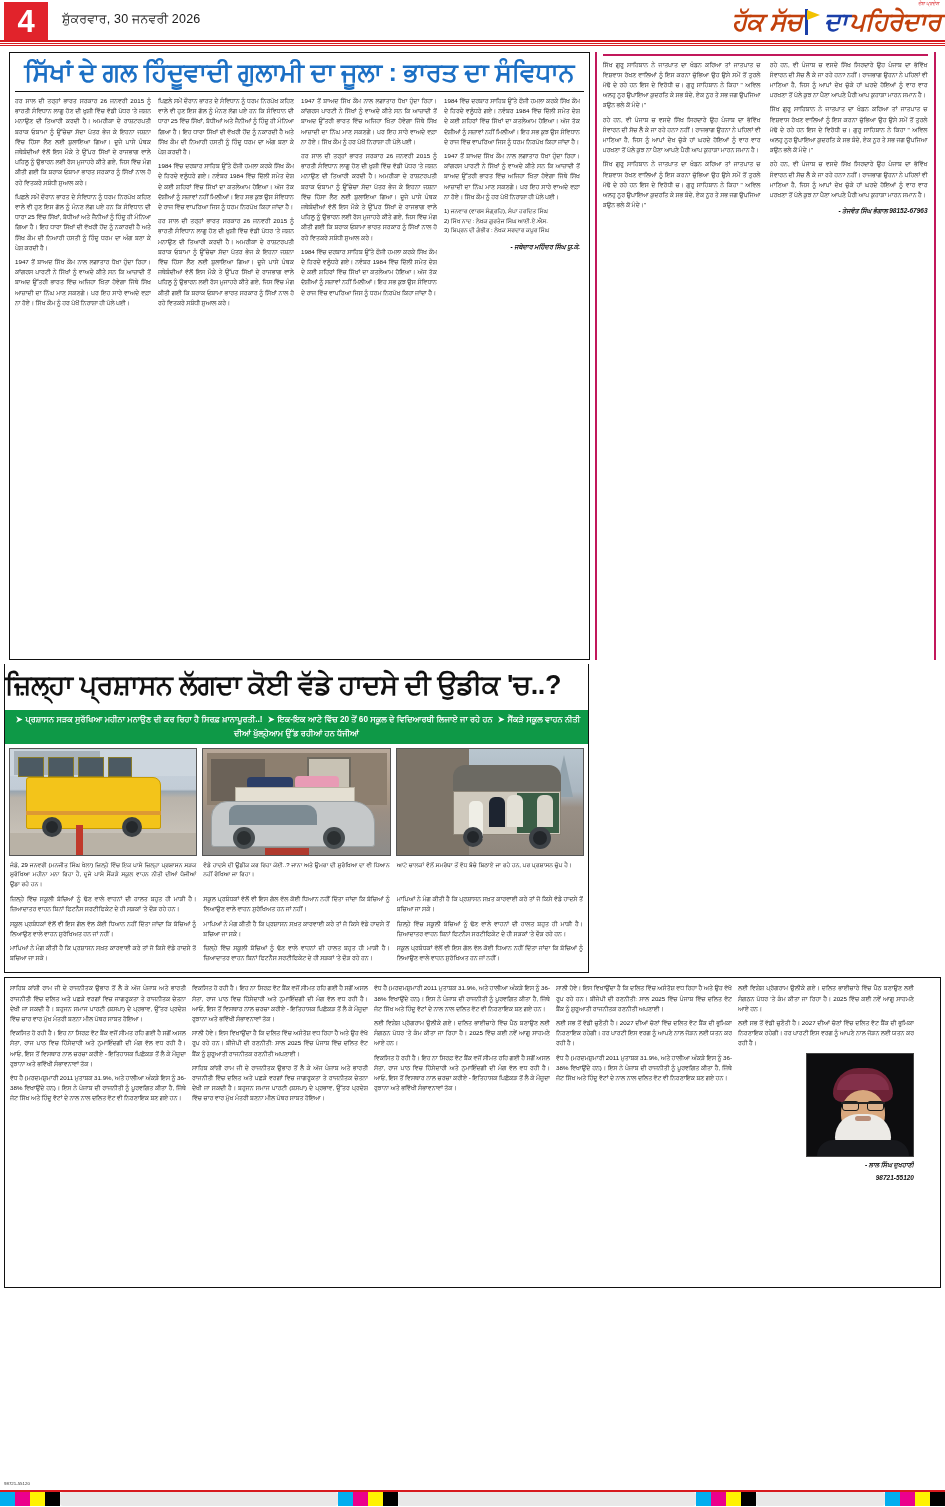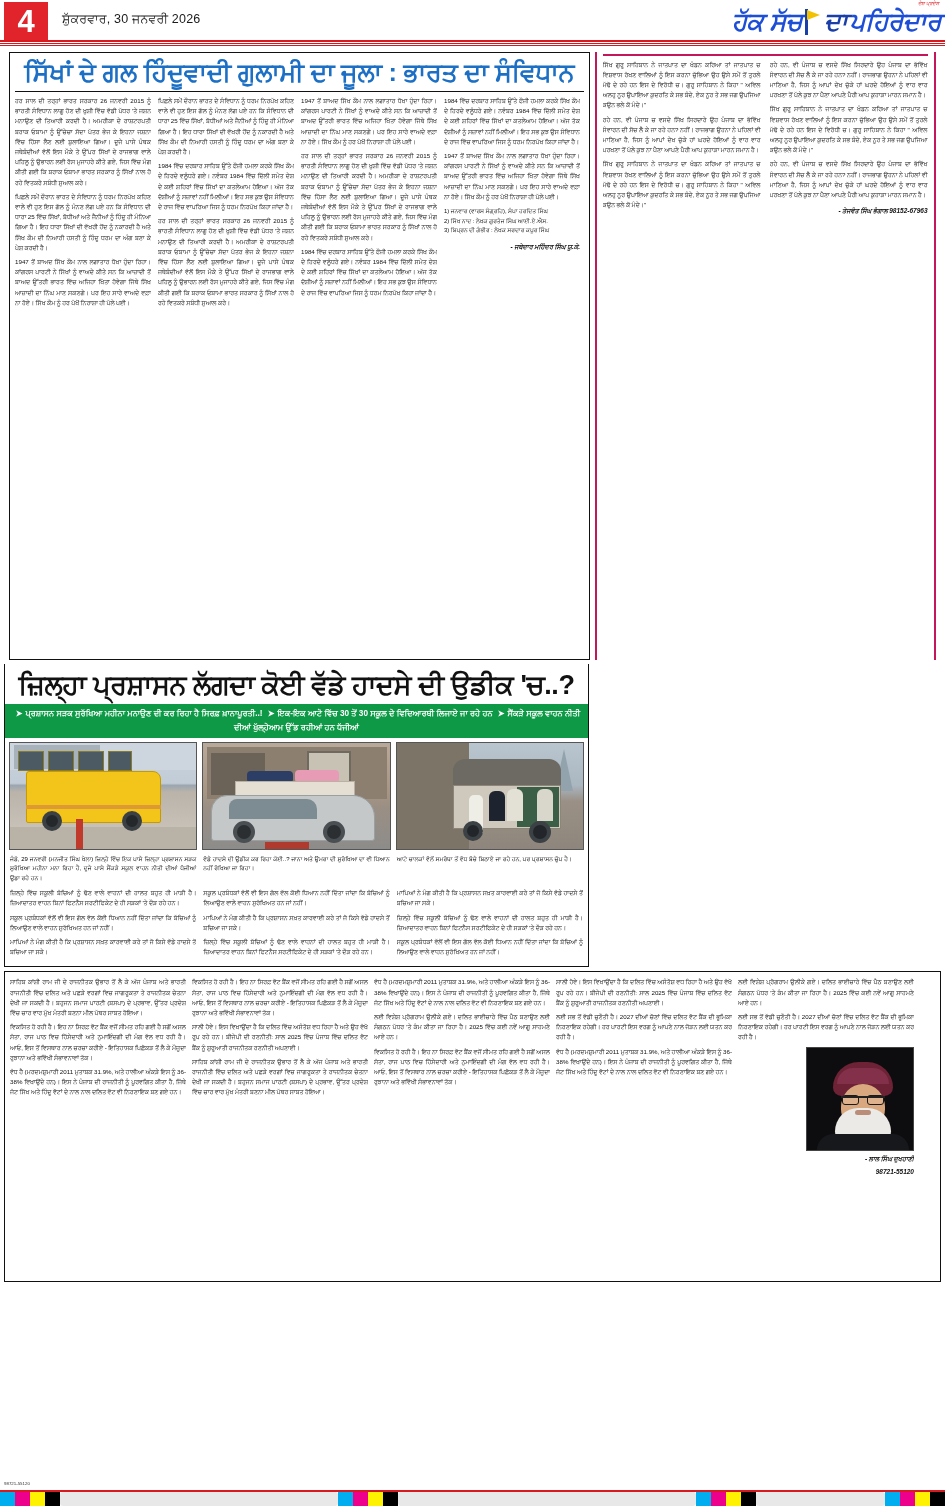--- a/index.html
+++ b/index.html
@@ -20,21 +20,21 @@
     font-family: "Liberation Sans", sans-serif;
   }
   .date-text {
     position: absolute; left: 62px; top: 12px;
     font-size: 12.5px; color: #1a1a1a; letter-spacing: .2px;
   }
   .logo-wrap {
     position: absolute; right: 4px; top: 1px; height: 42px;
     display: flex; align-items: center; gap: 2px;
   }
-  .logo-red { color: #1d4ed8; font-size: 25px; font-weight: bold; font-style: italic; letter-spacing: -.5px; }
+  .logo-red { color: #c2410c; font-size: 25px; font-weight: bold; font-style: italic; letter-spacing: -.5px; }
   .logo-blue { color: #1b3fa8; font-size: 25px; font-weight: bold; font-style: italic; letter-spacing: -.5px; }
   .logo-flag { position: relative; width: 18px; height: 26px; }
   .logo-flag .pole { position: absolute; left: 1px; top: 0; width: 2.5px; height: 26px; background: #1b3fa8; }
   .logo-flag .cloth {
     position: absolute; left: 3px; top: 1px; width: 0; height: 0;
     border-left: 13px solid #f2c200; border-top: 5px solid transparent; border-bottom: 5px solid transparent;
   }
   .logo-tag { position: absolute; right: 2px; top: -1px; font-size: 5px; color: #d71a1f; font-style: italic; }
   .rules { position: absolute; left: 0; right: 0; top: 40px; }
   .rule-a { height: 1.5px; background: #d71a1f; margin-bottom: 1.5px; }
@@ -70,22 +70,22 @@
   .cols-4 > div { width: 136px; }
   .cols-2 { display: flex; gap: 9px; height: 555px; }
   .cols-2 > div { width: 158px; }
 
   .refs { font-size: 6px; line-height: 9.5px; margin-top: 5px; }
   .byline { font-size: 6.5px; font-style: italic; font-weight: bold; text-align: right; margin-top: 6px; color: #111; }
 
   
   .mid-section { position: relative; margin: 4px 4px 0 4px; width: 585px; border: 1.6px solid #111; border-top: none; padding: 0; }
   .headline-feature {
-    color: #111; font-size: 27px; font-weight: bold; text-align: center;
-    line-height: 36px; letter-spacing: -.4px; white-space: nowrap; padding: 3px 0 1px 0;
+    color: #111; font-size: 27px; font-weight: bold; text-align: left;
+    line-height: 36px; letter-spacing: -.4px; white-space: nowrap; padding: 3px 0 7px 0;
   }
   .green-bar {
     background: #0e9947; color: #fff; font-size: 8.2px; font-weight: bold;
     line-height: 13.5px; padding: 3px 6px 4px 6px; text-align: center;
   }
   .green-bar .bullet { color: #fff; font-size: 8px; padding: 0 3px; }
   .photo-row { display: flex; gap: 5px; padding: 4px 4px 3px 4px; }
   .photo { width: 189px; height: 108px; border: 1px solid #555; position: relative; overflow: hidden; }
 
   
@@ -250,21 +250,21 @@
         </div>
       </div>
     </div>
   </div>
 
   <div class="mid-section">
     <div class="headline-feature gur">ਜ਼ਿਲ੍ਹਾ ਪ੍ਰਸ਼ਾਸਨ ਲੱਗਦਾ ਕੋਈ ਵੱਡੇ ਹਾਦਸੇ ਦੀ ਉਡੀਕ 'ਚ..?</div>
 
     <div class="green-bar gur">
       <span class="bullet">➤</span><span>ਪ੍ਰਸ਼ਾਸਨ ਸੜਕ ਸੁਰੱਖਿਆ ਮਹੀਨਾ ਮਨਾਉਣ ਦੀ ਕਰ ਰਿਹਾ ਹੈ ਸਿਰਫ਼ ਖ਼ਾਨਾਪੂਰਤੀ..!</span>
-      <span class="bullet">➤</span><span>ਇਕ-ਇਕ ਆਟੋ ਵਿੱਚ 30 ਤੋਂ 30 ਸਕੂਲ ਦੇ ਵਿਦਿਆਰਥੀ ਲਿਜਾਏ ਜਾ ਰਹੇ ਹਨ</span>
+      <span class="bullet">➤</span><span>ਇਕ-ਇਕ ਆਟੋ ਵਿੱਚ 20 ਤੋਂ 60 ਸਕੂਲ ਦੇ ਵਿਦਿਆਰਥੀ ਲਿਜਾਏ ਜਾ ਰਹੇ ਹਨ</span>
       <span class="bullet">➤</span><span>ਸੈਂਕੜੇ ਸਕੂਲ ਵਾਹਨ ਨੀਤੀ ਦੀਆਂ ਖੁੱਲ੍ਹੇਆਮ ਉੱਡ ਰਹੀਆਂ ਹਨ ਧੱਜੀਆਂ</span>
     </div>
 
     <div class="photo-row">
       <div class="photo p1">
         <div class="sky"></div>
           <div class="bldg"></div>
           <div class="road"></div>
         <div class="van"></div>
         <div class="van-win win1"></div>

